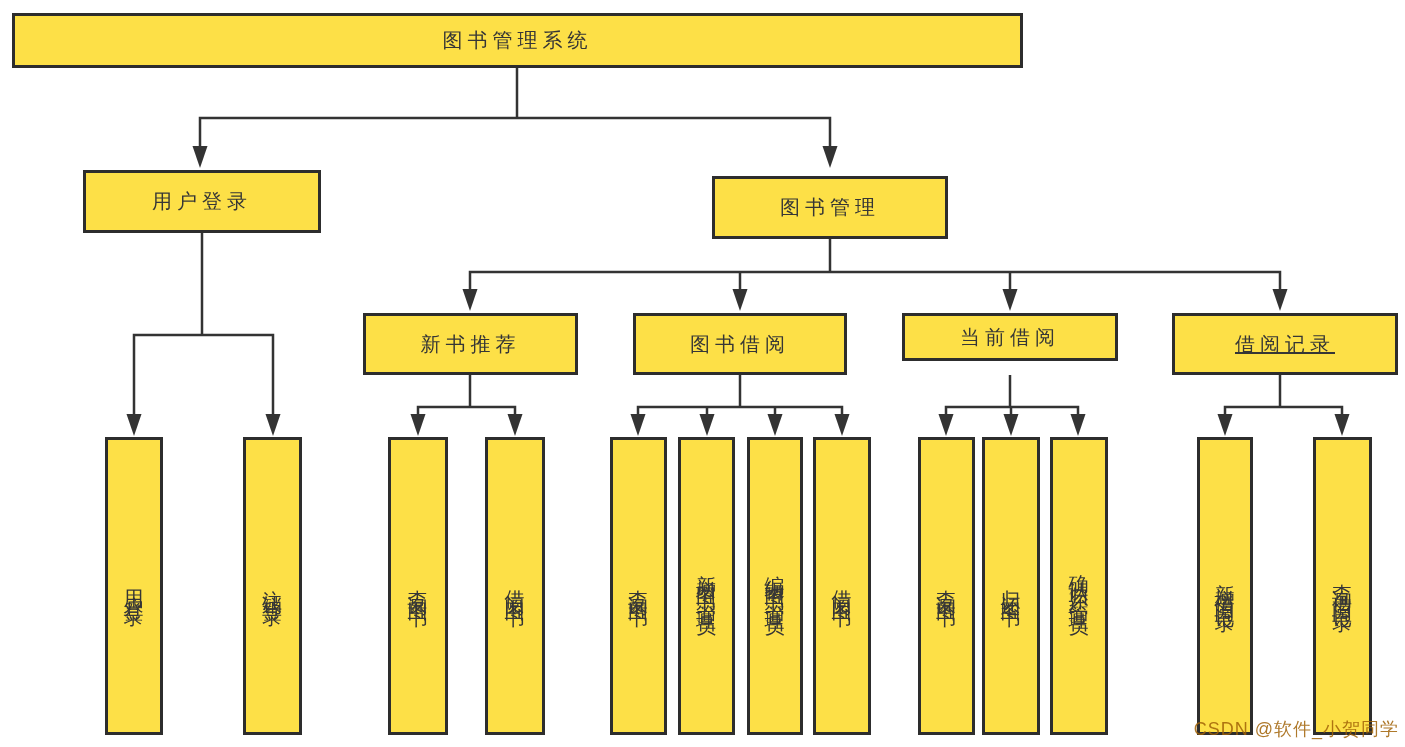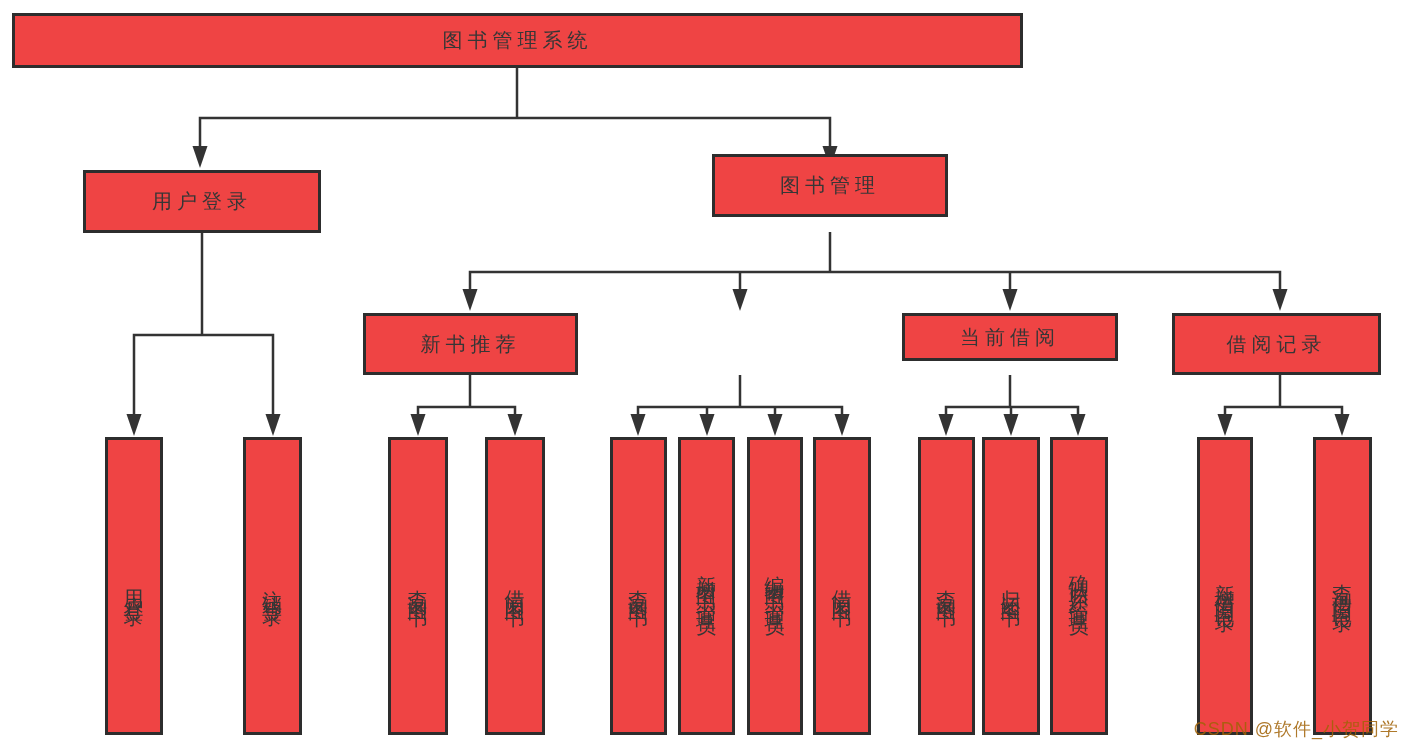--- a/index.html
+++ b/index.html
@@ -8,21 +8,21 @@
     width:1405px;height:747px;
     background:#ffffff;
     overflow:hidden;
     font-family:"Liberation Sans","DejaVu Sans",sans-serif;
   }
   svg.connectors{position:absolute;left:0;top:0;z-index:0;}
   .node{
     position:absolute;
     box-sizing:border-box;
     border:3px solid #2d2d2d;
-    background:#ef4444;
+    background:#fde047;
     display:flex;
     align-items:center;
     justify-content:center;
     color:#363636;
     font-size:20px;
     letter-spacing:5px;
     z-index:1;
     white-space:nowrap;
   }
   .leaf{
@@ -95,25 +95,26 @@
       <polygon points="946,436 938.5,414 953.5,414" fill="#333333"></polygon>
       <polygon points="1011,436 1003.5,414 1018.5,414" fill="#333333"></polygon>
       <polygon points="1078,436 1070.5,414 1085.5,414" fill="#333333"></polygon>
       <polygon points="1225,436 1217.5,414 1232.5,414" fill="#333333"></polygon>
       <polygon points="1342,436 1334.5,414 1349.5,414" fill="#333333"></polygon>
     </svg>
 
   <div class="node" style="left:12px;top:13px;width:1011px;height:55px;">图书管理系统</div>
 
   <div class="node" style="left:83px;top:170px;width:238px;height:63px;">用户登录</div>
-  <div class="node" style="left:712px;top:154px;width:236px;height:63px;">图书管理</div>
+  <div class="node" style="left:712px;top:176px;width:236px;height:63px;">图书管理</div>
 
   <div class="node" style="left:363px;top:313px;width:215px;height:62px;">新书推荐</div>
+  <div class="node" style="left:633px;top:313px;width:214px;height:62px;">图书借阅</div>
   <div class="node" style="left:902px;top:313px;width:216px;height:48px;">当前借阅</div>
-  <div class="node" style="left:1172px;top:313px;width:209px;height:62px;">借阅记录</div>
+  <div class="node" style="left:1172px;top:313px;width:226px;height:62px;text-decoration:underline;">借阅记录</div>
 
   <div class="node leaf" style="left:105px;top:437px;width:58px;height:298px;">用户登录</div>
   <div class="node leaf" style="left:243px;top:437px;width:59px;height:298px;">注销登录</div>
 
   <div class="node leaf" style="left:388px;top:437px;width:60px;height:298px;">查询图书</div>
   <div class="node leaf" style="left:485px;top:437px;width:60px;height:298px;">借阅图书</div>
 
   <div class="node leaf" style="left:610px;top:437px;width:57px;height:298px;">查询图书</div>
   <div class="node leaf" style="left:678px;top:437px;width:57px;height:298px;">新增图书（管理员）</div>
   <div class="node leaf" style="left:747px;top:437px;width:56px;height:298px;">编辑图书（管理员）</div>

